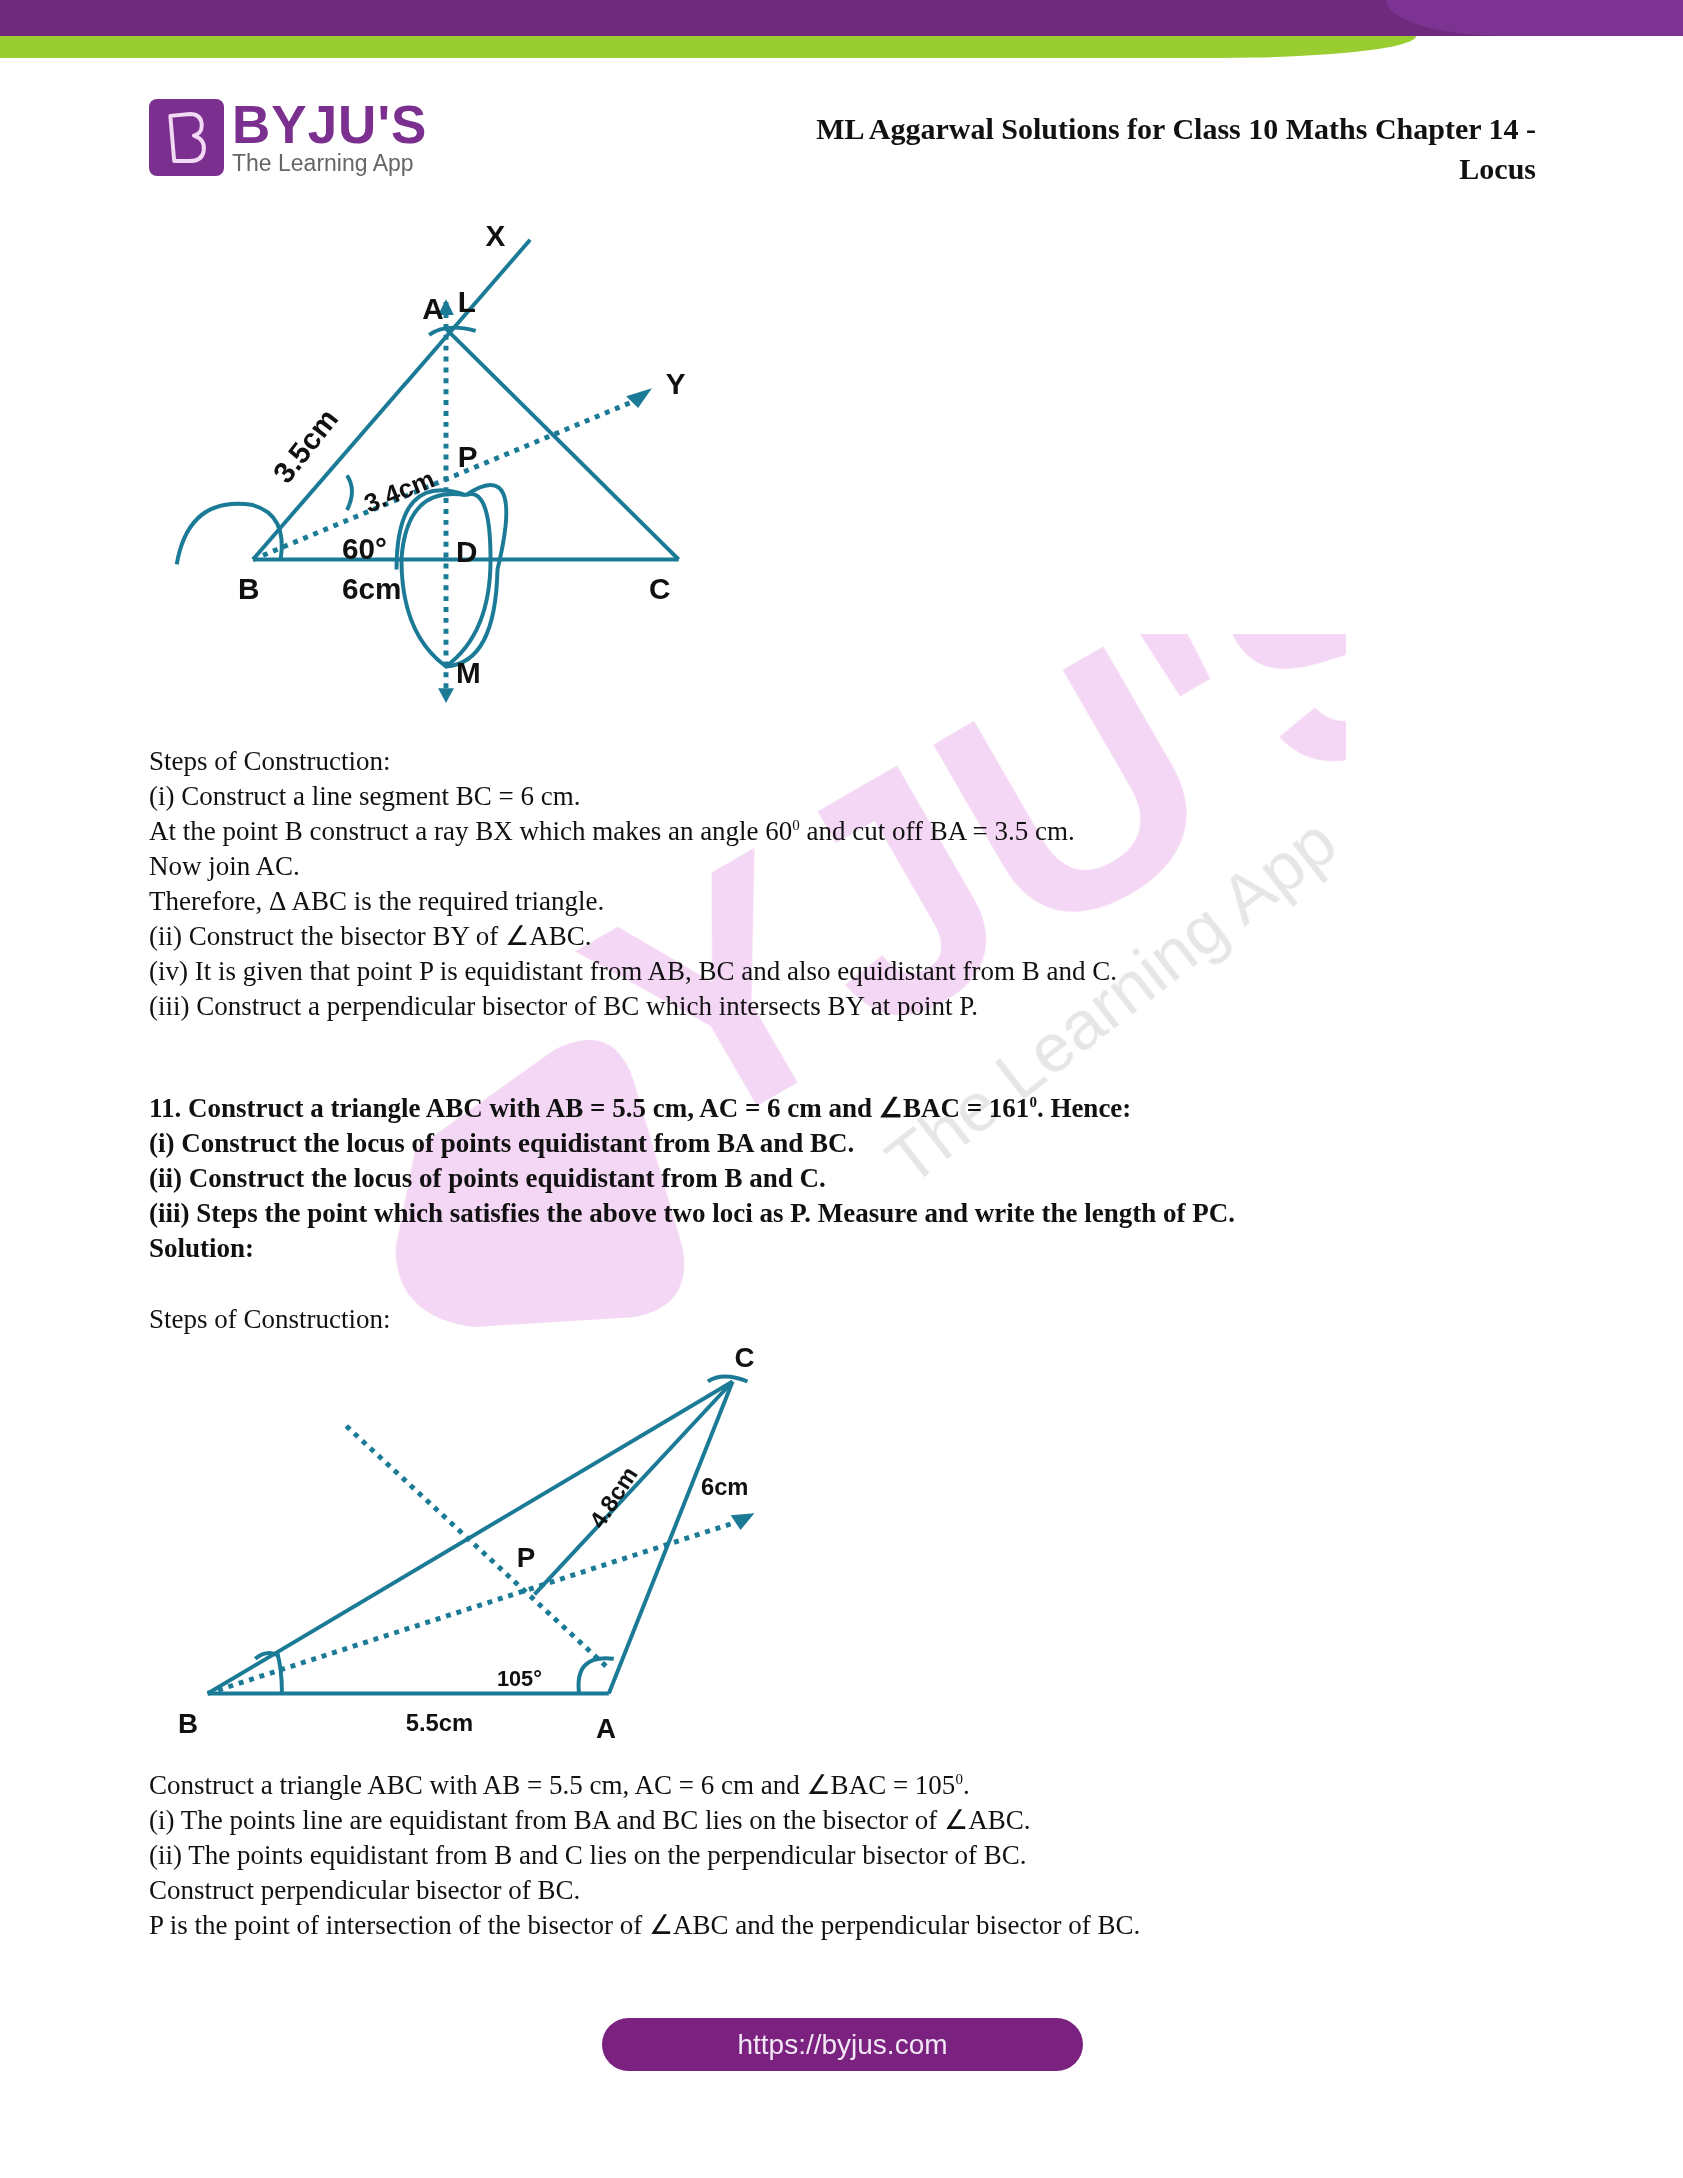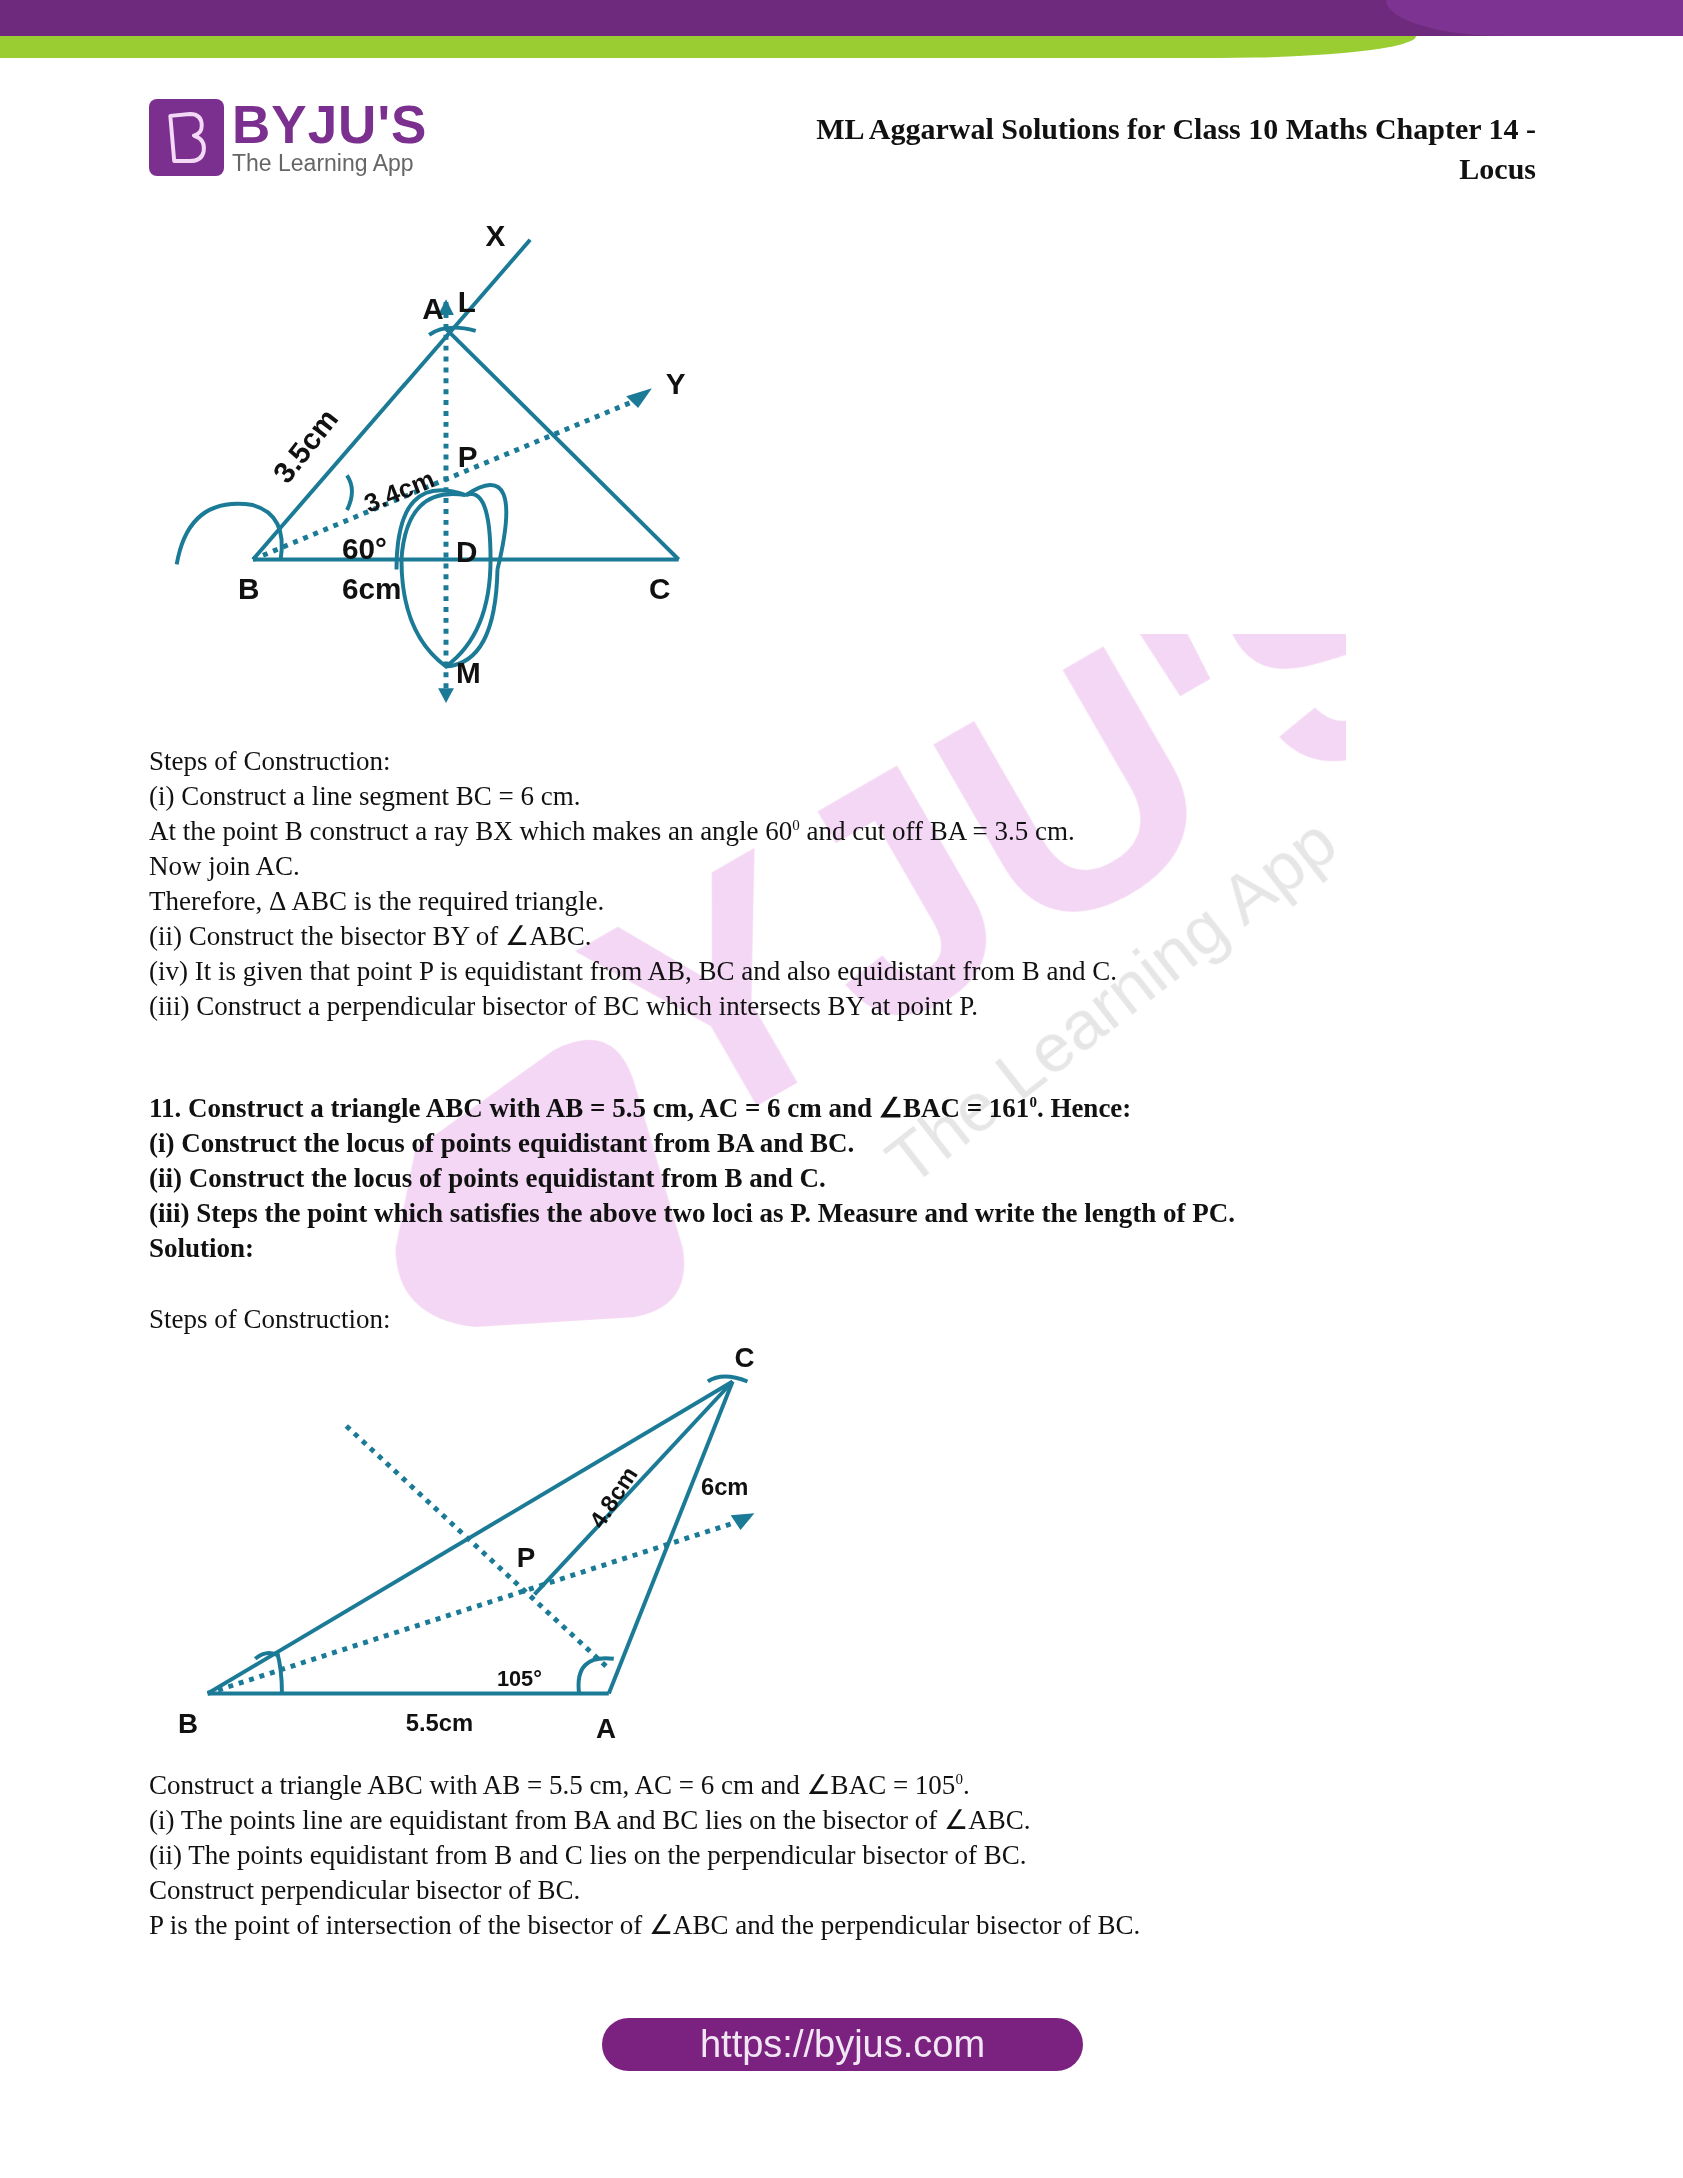--- a/index.html
+++ b/index.html
@@ -15,21 +15,21 @@
   .logo-tag { font-size:23px; color:#666; line-height:26px; }
   .doc-title { position:absolute; right:147px; top:109px; text-align:right; font-weight:bold; font-size:30px; line-height:40px; width:891px;font-family:Liberation Serif, serif; }
   .figure { position:absolute; }
   .fig1 { left:149px; top:208px; width:693px; height:505px; }
   .fig2 { left:168px; top:1327px; width:634px; height:416px; }
   .textblock { position:absolute; left:149px; font-size:27px; line-height:35px; }
   .textblock p { margin:0; }
   .bold { font-weight:bold; }
   sup { font-size:15px; line-height:0; }
   .watermark { position:absolute; left:356px; top:634px; width:990px; height:693px; pointer-events:none; }
-  .footer-pill { position:absolute; left:602px; top:2018px; width:481px; height:53px; background:#7b2180; border-radius:27px; display:flex; align-items:center; justify-content:center; color:#f1e6f3; font-family:"Liberation Sans", sans-serif; font-size:38px;text-align:center; }
+  .footer-pill { position:absolute; left:602px; top:2018px; width:481px; height:53px; background:#7b2180; border-radius:27px; display:flex; align-items:center; justify-content:center; color:#f1e6f3; font-family:"Liberation Sans", sans-serif; font-size:28px;text-align:center; }
 </style>
 </head>
 <body>
 
 <div class="band-purple"></div>
 <div class="band-purple-tail"></div>
 <div class="band-green"></div>
 
 <svg class="watermark" viewBox="0 0 1000 700">
   <g opacity="0.18" fill="#c21fbf">

